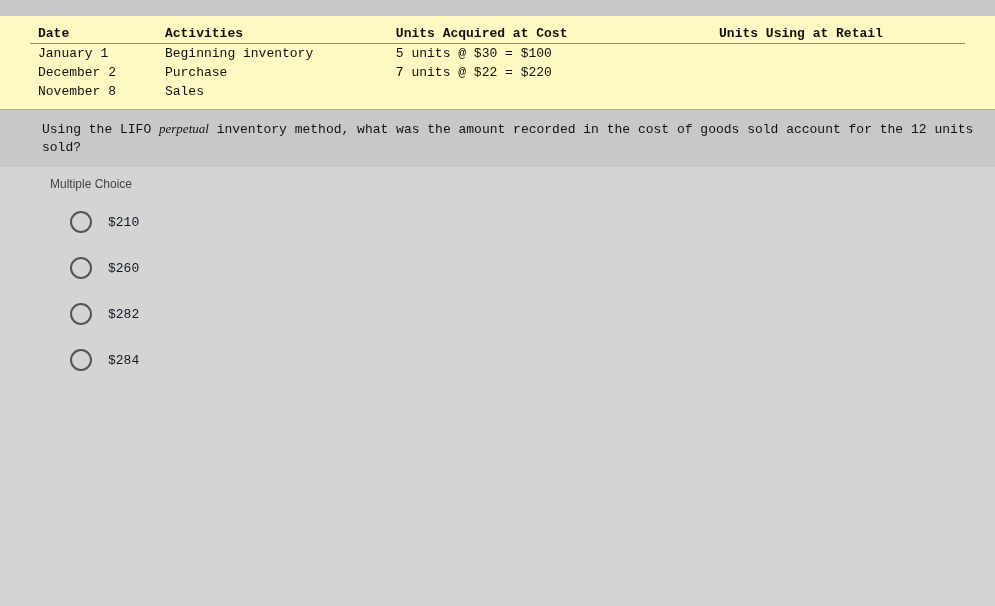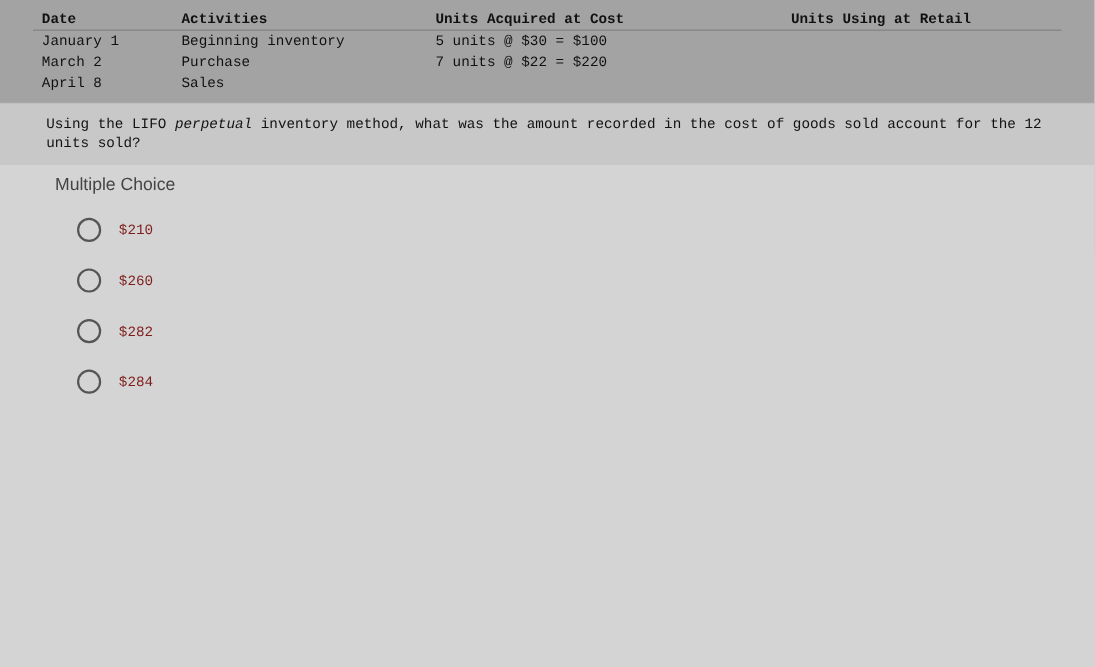--- a/index.html
+++ b/index.html
@@ -21,23 +21,24 @@
     .main-container {
       width: 995px;
       height: 606px;
       display: flex;
       flex-direction: column;
       padding: 0;
     }
 
     
     .table-section {
-      background-color: #a3a3a3;
+      background-color: #fef9c3;
       padding: 8px 30px 8px 30px;
       border-bottom: 1px solid #aaa;
+      margin-top: 16px;
     }
 
     .inventory-table {
       width: 100%;
       border-collapse: collapse;
     }
 
     .inventory-table th {
       font-weight: bold;
       text-align: left;
@@ -73,31 +74,32 @@
     }
 
     .question-text {
       font-size: 13px;
       color: #111;
       line-height: 1.4;
     }
 
     .question-text em {
       font-style: italic;
+      font-family: Liberation Serif, serif;
     }
 
     
     .mc-section {
       background-color: #d4d4d4;
       flex: 1;
       padding: 10px 50px 10px 50px;
     }
 
     .mc-label {
-      font-size: 16px;
+      font-size: 12px;
       color: #444;
       margin-bottom: 8px;
       font-family: Arial, sans-serif;
     }
 
     .mc-options {
       display: flex;
       flex-direction: column;
       gap: 0px;
     }
@@ -124,21 +126,21 @@
 
     .radio-inner {
       width: 10px;
       height: 10px;
       border-radius: 50%;
       background: transparent;
     }
 
     .option-text {
       font-size: 13px;
-      color: #7f1d1d;
+      color: #0f172a;
       font-family: 'Courier New', Courier, monospace;
     }
   </style>
 </head>
 <body>
 
 <div class="main-container">
 
   <div class="table-section">
     <table class="inventory-table">
@@ -151,27 +153,27 @@
         </tr>
       </thead>
       <tbody id="table-body">
       <tr>
             <td>January 1</td>
             <td>Beginning inventory</td>
             <td>5 units @ $30 = $100</td>
             <td></td>
           </tr>
           <tr>
-            <td>March 2</td>
+            <td>December 2</td>
             <td>Purchase</td>
             <td>7 units @ $22 = $220</td>
             <td></td>
           </tr>
           <tr>
-            <td>April 8</td>
+            <td>November 8</td>
             <td>Sales</td>
             <td></td>
             <td></td>
           </tr>
         </tbody>
     </table>
   </div>
 
   <div class="question-section">
     <span class="question-number"></span>

